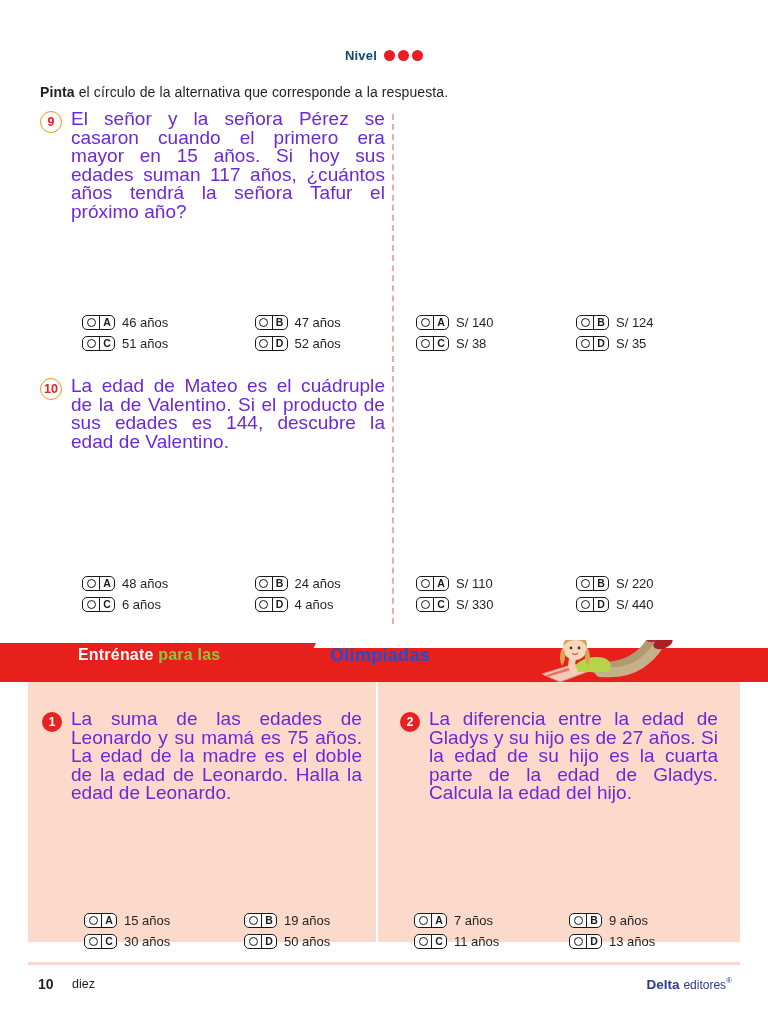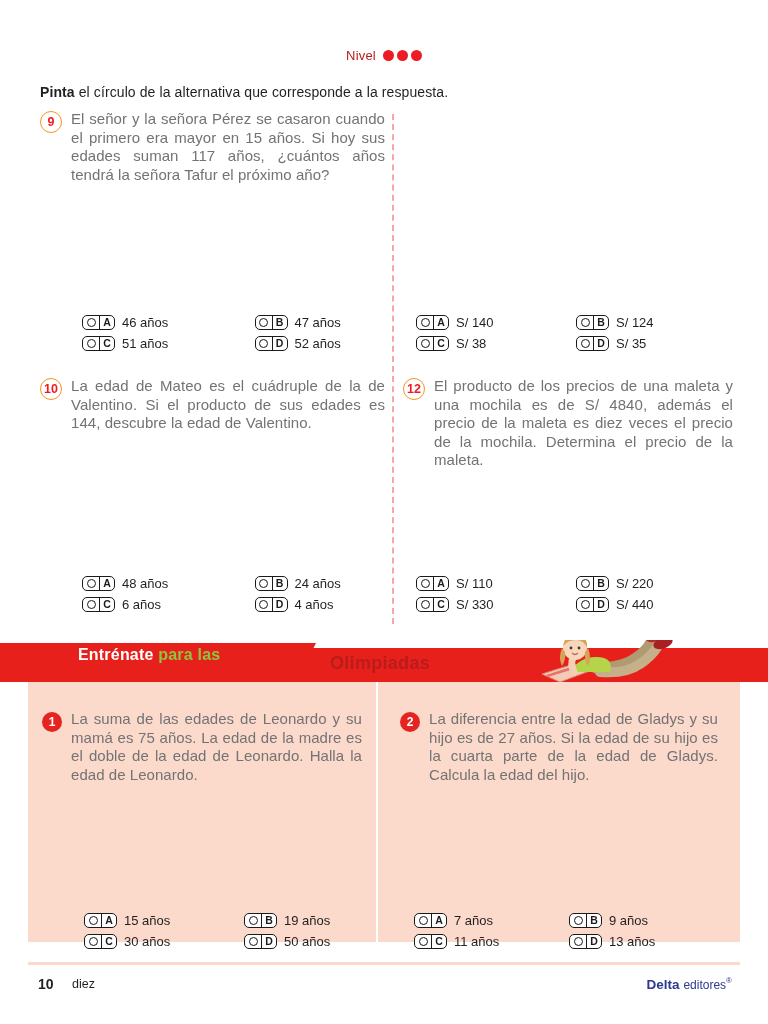--- a/index.html
+++ b/index.html
@@ -22,23 +22,23 @@
     top: 48px;
     left: 0;
     width: 768px;
     text-align: center;
     display: flex;
     justify-content: center;
     align-items: center;
     gap: 7px;
   }
   .nivel-label {
-    color: #b91c1c;
+    color: #0c4a6e;
     font-size: 13px;
-    font-weight: normal;
+    font-weight: bold;
     letter-spacing: .2px;
   }
   .nivel-dots { display: flex; gap: 3px; align-items: center; }
   .nivel-dot {
     width: 11px; height: 11px; border-radius: 50%;
     background: #ed1c24;
     display: block;
   }
 
   
@@ -101,24 +101,24 @@
     color: #ffffff;
     font-weight: bold;
     font-size: 12px;
     line-height: 20px;
     text-align: center;
     margin-top: 2px;
     margin-right: 9px;
     box-sizing: border-box;
   }
   .qtext {
-    font-size: 15px;
+    font-size: 19px;
     line-height: 18.5px;
     text-align: justify;
-    color: #737373;
+    color: #6d28d9;
     letter-spacing: .05px;
   }
   .qtext b { font-weight: normal; }
 
   
   .options {
     display: grid;
     grid-template-columns: 1fr 1fr;
     row-gap: 6px;
     margin-top: 0;
@@ -201,24 +201,24 @@
     position: absolute;
     left: 78px; top: 6px;
     font-size: 16px;
     font-weight: bold;
     color: #ffffff;
     letter-spacing: .2px;
   }
   .banner-left-text .green { color: #8cc63f; }
   .banner-right-text {
     position: absolute;
-    left: 330px; top: 13px;
+    left: 330px; top: 5px;
     font-size: 18px;
     font-weight: bold;
-    color: #b91c1c;
+    color: #1d4ed8;
     letter-spacing: .3px;
   }
   
   .girl {
     position: absolute;
     left: 540px; top: -28px;
     width: 180px; height: 72px;
   }
   .pink-panels {
     position: absolute;
@@ -423,24 +423,20 @@
                 <i></i>
               </span>
               <span class="letter">D</span>
             </span>
           <span class="opt-text">S/ 35</span>
         </div>
       </div>
     </div>
 
     <div class="qblock" style="position:absolute;top:267px;left:0;width:330px;height:200px;">
-      <div class="qbody">
-        <div class="num-outline">12</div>
-        <div class="qtext" id="p3-text"><span>El producto de los precios de una maleta y una mochila es de S/ 4840, además el precio de la maleta es diez veces el precio de la mochila. </span><b>Determina</b><span> el precio de la maleta.</span></div>
-      </div>
       <div class="options" style="position:absolute;top:199px;left:13px;width:320px;">
         <div class="option">
           <span class="marker">
               <span class="bubble">
                 <i></i>
               </span>
               <span class="letter">A</span>
             </span>
           <span class="opt-text">S/ 110</span>
         </div>

